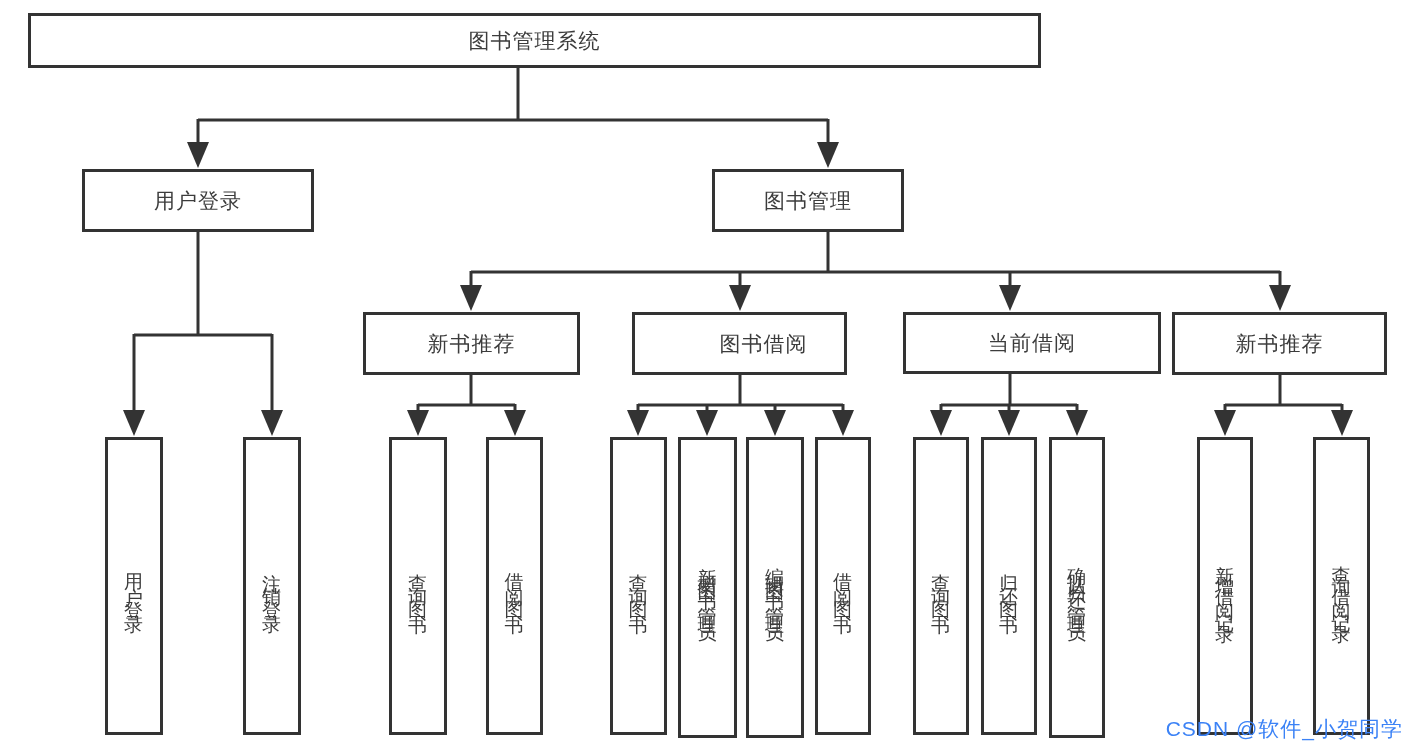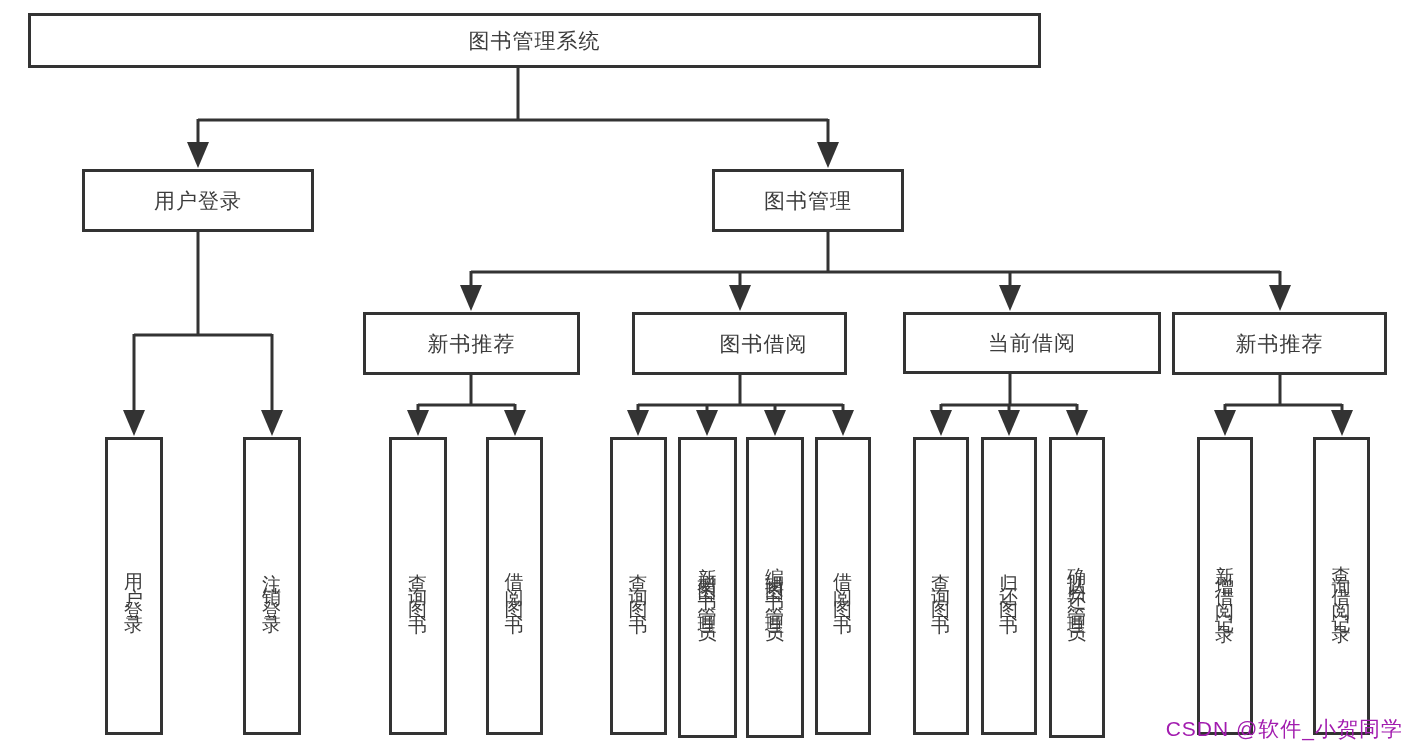--- a/index.html
+++ b/index.html
@@ -29,21 +29,21 @@
     white-space:nowrap;
   }
   .sp-wide{letter-spacing:14px;}
   .sp-mid{letter-spacing:12px;}
   .sp-tight{letter-spacing:8px;}
   .watermark{
     position:absolute;
     right:2px;bottom:4px;
     z-index:5;
     font-size:21px;
-    color:#a21caf;
+    color:#3b82f6;
     letter-spacing:1px;
     white-space:nowrap;
   }
 </style>
 </head>
 <body>
 
 <div class="stage">
 
   <svg class="wires" width="1405" height="747" viewBox="0 0 1405 747">

